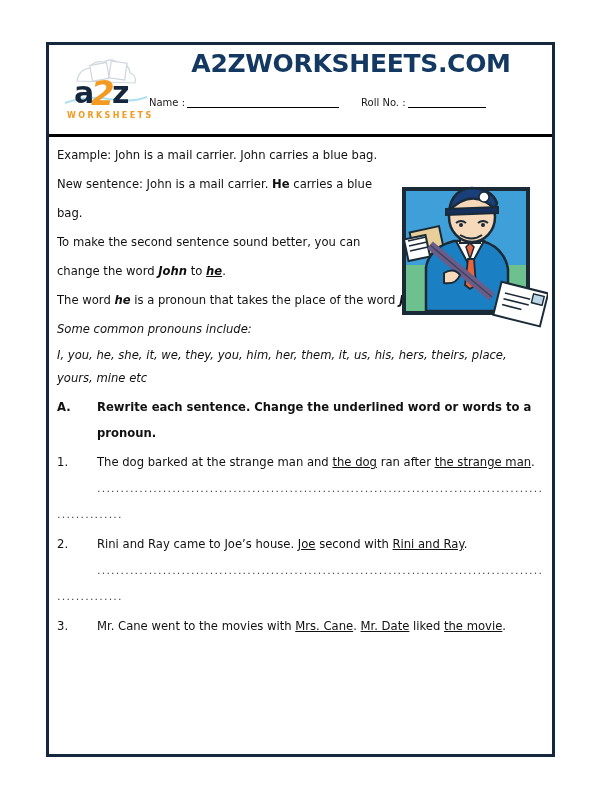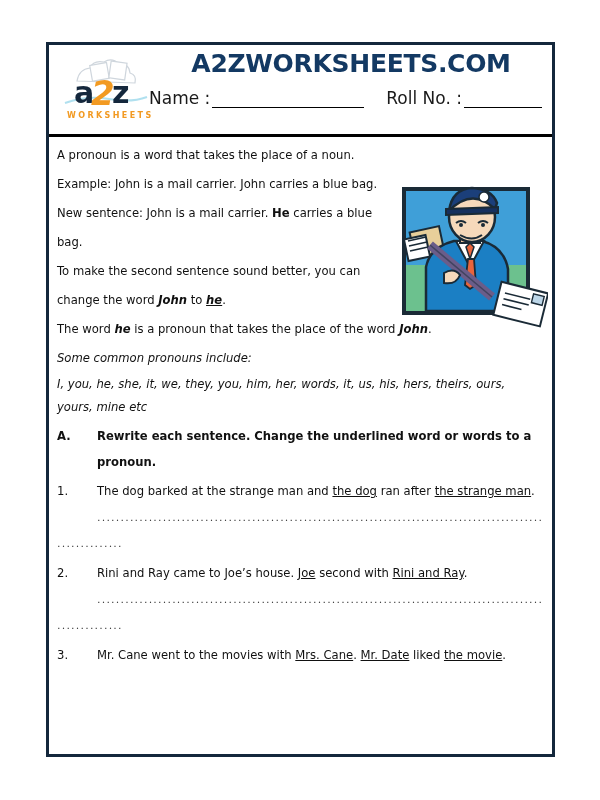--- a/index.html
+++ b/index.html
@@ -52,21 +52,21 @@
     font-weight: bold;
     letter-spacing: -0.3px;
     color: #133963;
   }
 
   .fields {
     position: absolute;
     left: 100px;
     top: 42px;
     width: 400px;
-    font-size: 17px;
+    font-size: 10px;
     color: #1a1a1a;
   }
   .field-row {
     display: flex;
     align-items: flex-end;
     height: 21px;
     white-space: nowrap;
   }
   .fld-label { padding-right: 2px; }
   .blank {
@@ -236,33 +236,32 @@
         <g transform="rotate(14 124 126)">
           <rect x="100" y="106" width="48" height="34" fill="#ffffff" stroke="#1a2a36" stroke-width="2"></rect>
           <line x1="106" y1="116" x2="132" y2="116" stroke="#1a2a36" stroke-width="1.6"></line>
           <line x1="106" y1="122" x2="132" y2="122" stroke="#1a2a36" stroke-width="1.6"></line>
           <line x1="106" y1="128" x2="126" y2="128" stroke="#1a2a36" stroke-width="1.6"></line>
           <rect x="134" y="110" width="11" height="9" fill="#bcd6e8" stroke="#1a2a36" stroke-width="1.4"></rect>
         </g>
       </svg>
     </div>
 
-    <p class="p">A pronoun is a word that takes the place of a noun.</p>
 
     <p class="p">Example:  John is a mail carrier. John carries a blue bag.</p>
 
     <p class="p"><span>New sentence:  John is a mail carrier. </span><span class="b">He</span><span> carries a blue bag.</span></p>
 
     <p class="p"><span>To make the second sentence sound better, you can change the word </span><span class="bi">John</span><span> to </span><span class="biu">he</span><span>.</span></p>
 
     <p class="p wide"><span>The word </span><span class="bi">he</span><span> is a pronoun that takes the place of the word </span><span class="bi">John</span><span>.</span></p>
 
     <p class="italic-line">Some common pronouns include:</p>
 
-    <p class="pron-list">I, you, he, she, it, we, they, you, him, her, words, it, us, his, hers, theirs, ours, yours, mine etc</p>
+    <p class="pron-list">I, you, he, she, it, we, they, you, him, her, them, it, us, his, hers, theirs, place, yours, mine etc</p>
 
     <div class="instruction">
       <span class="mark">A.</span>
       <span class="txt">Rewrite each sentence. Change the underlined word or words to a pronoun.</span>
     </div>
 
     <div>
 
       <div class="qitem">
         <div class="qrow">

